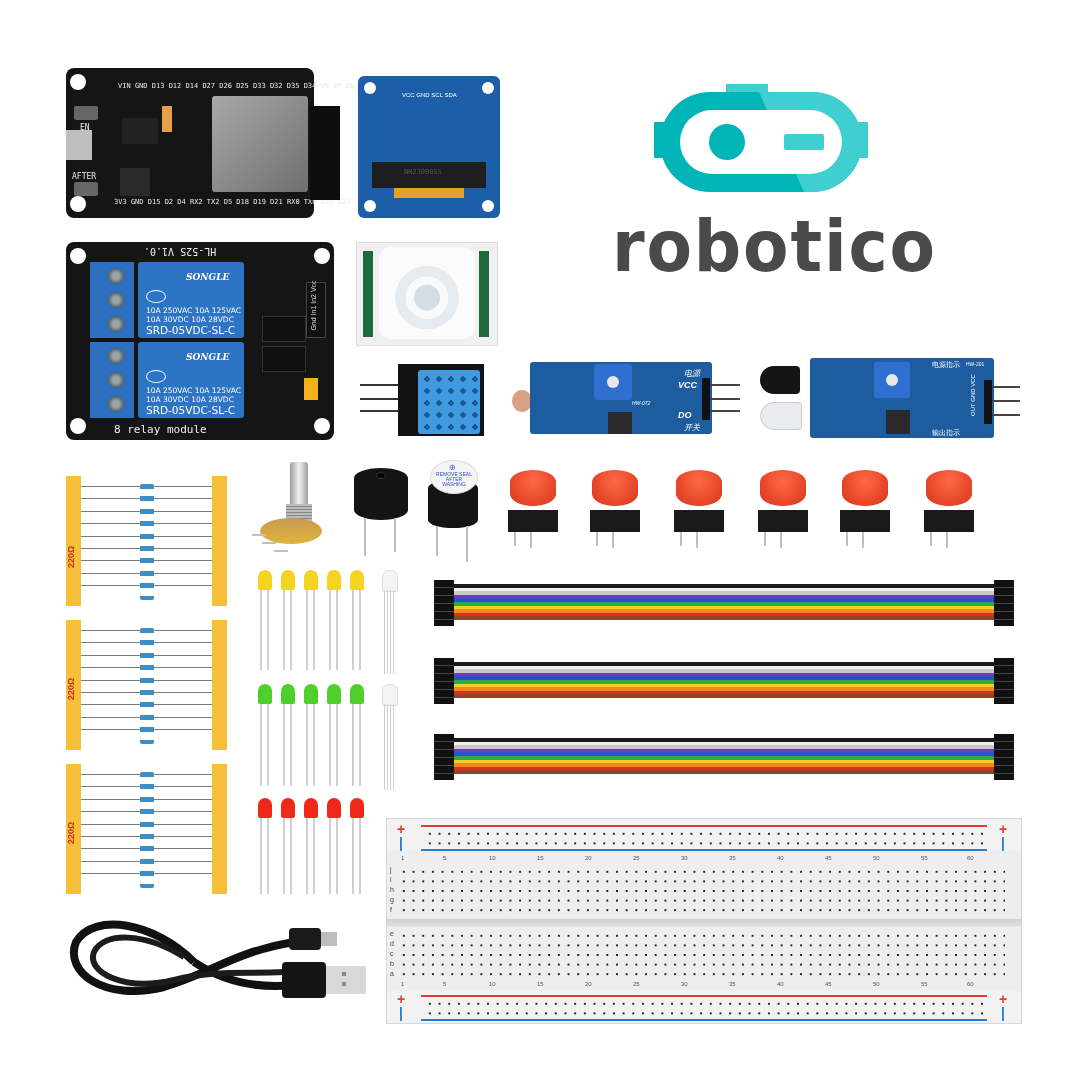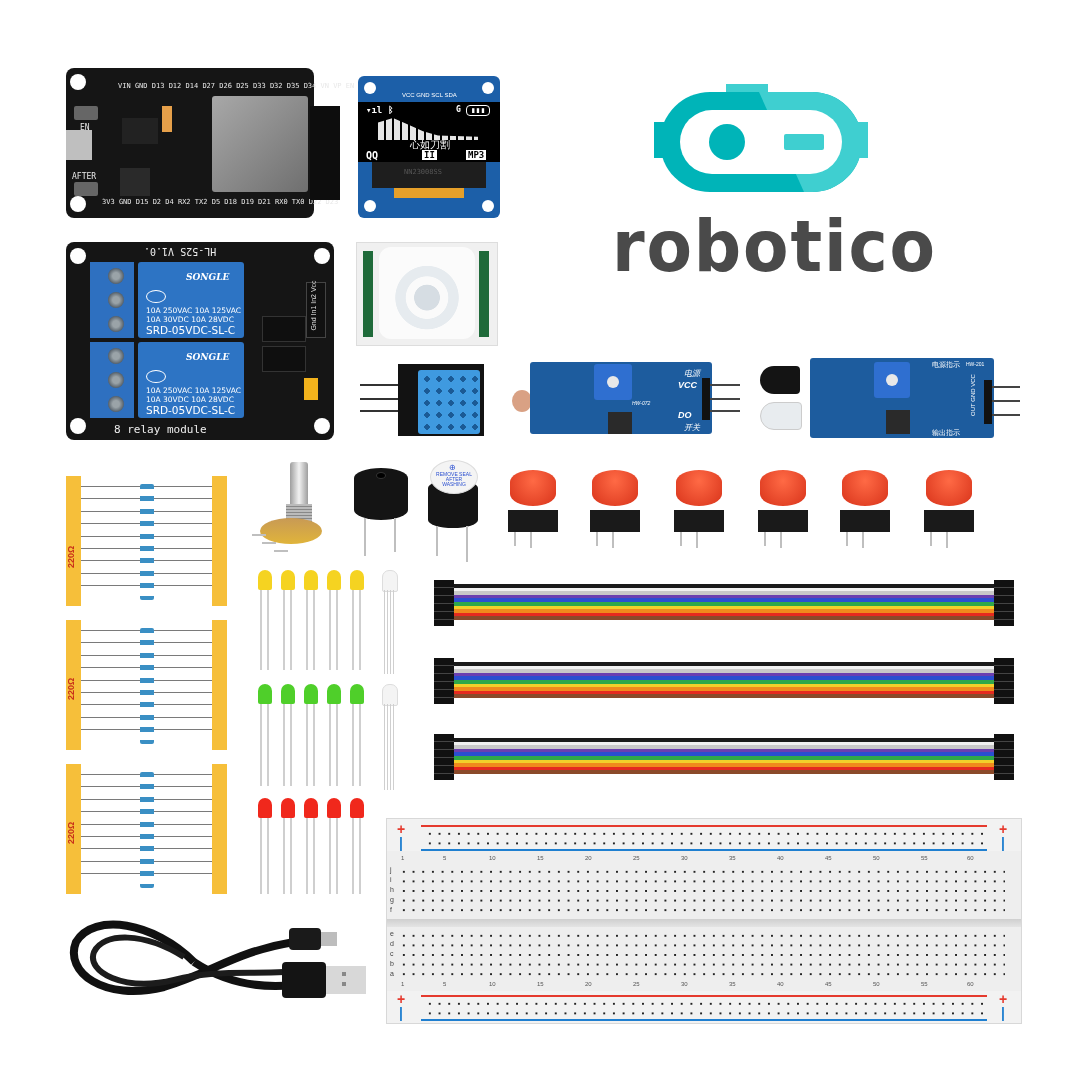--- a/index.html
+++ b/index.html
@@ -49,52 +49,41 @@
 <body>
 
 <div class="abs pcb-black" style="left:66px;top:68px;width:248px;height:150px;">
   <div class="hole" style="left:4px;top:6px;"></div>
   <div class="hole" style="left:262px;top:6px;"></div>
   <div class="hole" style="left:4px;top:128px;"></div>
   <div class="hole" style="left:262px;top:128px;"></div>
   <div class="pin-label" style="left:52px;top:14px;">
     <span>VIN</span> <span>GND</span> <span>D13</span> <span>D12</span> <span>D14</span> <span>D27</span> <span>D26</span> <span>D25</span> <span>D33</span> <span>D32</span> <span>D35</span> <span>D34</span> <span>VN</span> <span>VP</span> <span>EN</span>
   </div>
-  <div class="pin-label" style="left:36px;top:130px;">
+  <div class="pin-label" style="left:48px;top:130px;">
     <span>3V3</span> <span>GND</span> <span>D15</span> <span>D2</span> <span>D4</span> <span>RX2</span> <span>TX2</span> <span>D5</span> <span>D18</span> <span>D19</span> <span>D21</span> <span>RX0</span> <span>TX0</span> <span>D22</span> <span>D23</span>
   </div>
   <div class="abs" style="left:8px;top:38px;width:24px;height:14px;background:#666;border-radius:2px;"></div>
   <div class="pin-label" style="left:14px;top:55px;font-size:8px;">EN</div>
   <div class="abs" style="left:0px;top:62px;width:26px;height:30px;background:#bfbfbf;"></div>
   <div class="pin-label" style="left:6px;top:104px;font-size:8px;">AFTER</div>
   <div class="abs" style="left:8px;top:114px;width:24px;height:14px;background:#666;border-radius:2px;"></div>
   <div class="chip" style="left:54px;top:100px;width:30px;height:28px;"></div>
   <div class="chip" style="left:56px;top:50px;width:36px;height:26px;background:#222;"></div>
   <div class="abs" style="left:96px;top:38px;width:10px;height:26px;background:#e6a04a;"></div>
   <div class="module-can" style="left:146px;top:28px;width:96px;height:96px;"></div>
   <div class="abs" style="left:244px;top:38px;width:30px;height:94px;background:#0d0d0d;"></div>
 </div>
 
 <div class="abs pcb-blue" style="left:358px;top:76px;width:142px;height:142px;">
   <div class="hole" style="left:6px;top:6px;width:12px;height:12px;"></div>
   <div class="hole" style="left:124px;top:6px;width:12px;height:12px;"></div>
   <div class="hole" style="left:6px;top:124px;width:12px;height:12px;"></div>
   <div class="hole" style="left:124px;top:124px;width:12px;height:12px;"></div>
   <div class="abs" style="left:44px;top:16px;color:#fff;font-size:6px;white-space:nowrap;">VCC GND SCL SDA</div>
-  <div class="oled-screen" style="left:0;top:26px;width:142px;height:60px;">
-    <div class="oled-text" style="left:8px;top:3px;font-size:9px;">▾ıl</div>
-    <div class="oled-text" style="left:30px;top:3px;font-size:9px;">ᛒ</div>
-    <div class="oled-text" style="left:98px;top:3px;font-size:8px;">G</div>
-    <div class="oled-text" style="left:108px;top:3px;font-size:8px;border:1px solid #fff;border-radius:4px;padding:0 4px;">▮▮▮</div>
-    <div class="abs" style="left:20px;top:16px;width:100px;height:22px;background:repeating-linear-gradient(90deg,#fff 0 6px,#000 6px 8px);clip-path:polygon(0 100%,0 20%,15% 0,30% 30%,45% 60%,60% 80%,100% 85%,100% 100%);opacity:0.9;"></div>
-    <div class="oled-text" style="left:52px;top:36px;font-size:10px;font-weight:normal;">心如刀割</div>
-    <div class="oled-text" style="left:8px;top:48px;font-size:10px;">QQ</div>
-    <div class="oled-text" style="left:64px;top:48px;font-size:9px;background:#fff;color:#000;padding:0 2px;">II</div>
-    <div class="oled-text" style="left:108px;top:48px;font-size:9px;background:#fff;color:#000;padding:0 2px;">MP3</div>
-  </div>
   <div class="abs" style="left:14px;top:86px;width:114px;height:26px;background:#1e1e1e;"></div>
   <div class="abs" style="left:46px;top:92px;color:#555;font-size:7px;font-family:'DejaVu Sans Mono',monospace;">NN23008SS</div>
   <div class="abs" style="left:36px;top:112px;width:70px;height:10px;background:#e6a02a;"></div>
 </div>
 
 <div class="abs" style="left:654px;top:84px;width:214px;height:110px;">
   <svg width="214" height="110" viewBox="0 0 214 110">
     <rect x="72" y="0" width="42" height="10" fill="#3fcfd0"></rect>
     <rect x="6" y="8" width="202" height="100" rx="50" fill="#00b4b8"></rect>
     <path d="M105 8 L158 8 A50 50 0 0 1 158 108 L150 108 Z" fill="#3fcfd0"></path>

